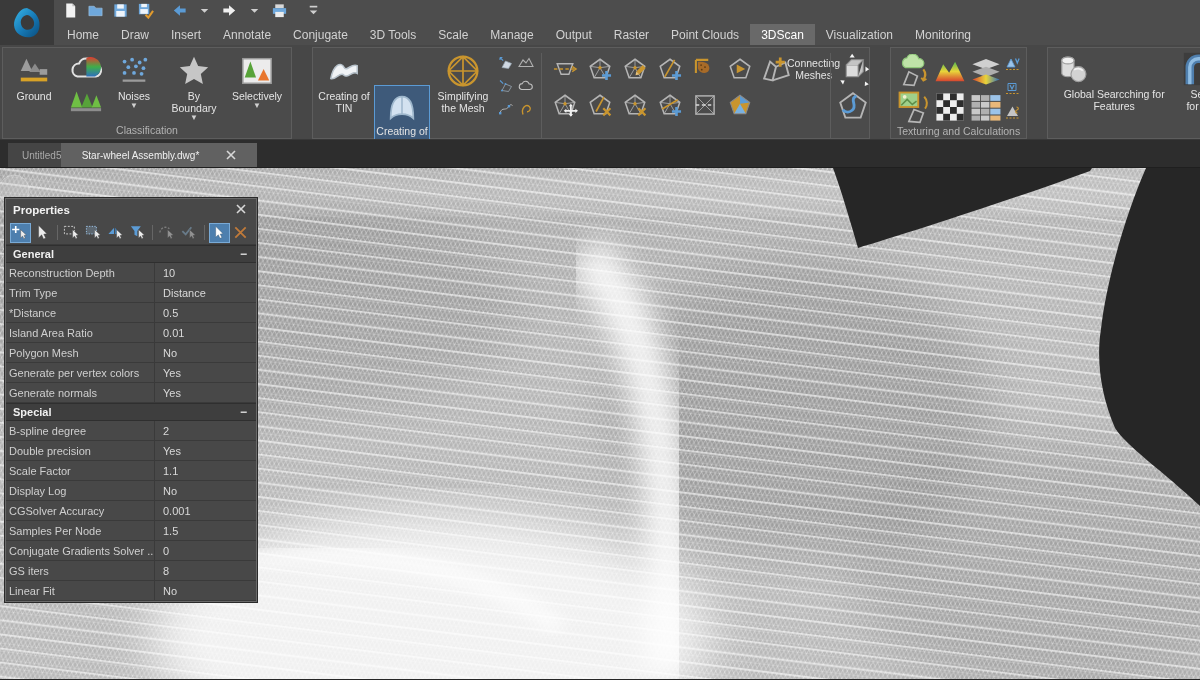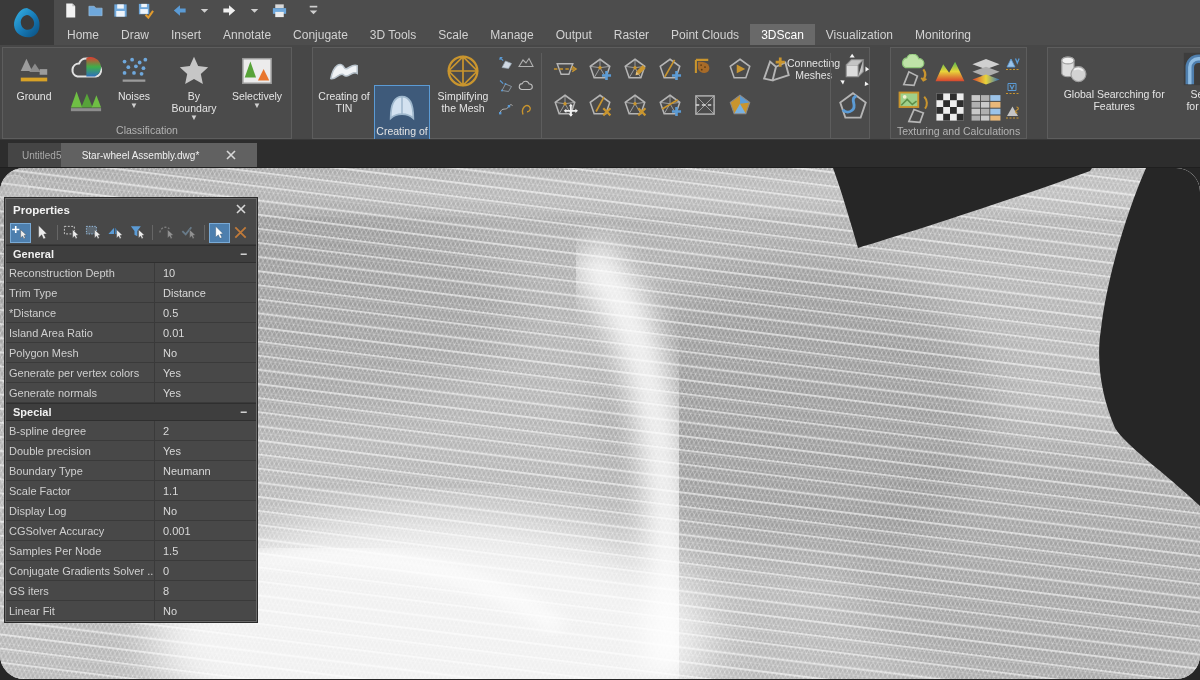--- a/index.html
+++ b/index.html
@@ -41,21 +41,21 @@
   .texgrid{display:grid;grid-template-columns:repeat(3,36px);grid-auto-rows:36px;align-items:center;justify-items:center;padding-top:1px;}
   .vstack{display:grid;grid-template-rows:repeat(3,24px);align-items:center;justify-items:center;padding-top:2px;}
   .widebtn{display:flex;flex-direction:column;align-items:flex-start;padding:2px 4px 0 4px;}
   
   .tabbar{height:28px;background:#2d2d2d;display:flex;align-items:flex-end;padding-left:8px;border-bottom:1px solid #1f1f1f;}
   .dtab{height:24px;display:flex;align-items:center;font-size:10px;padding:0 14px;background:#454545;color:#a9a9a9;white-space:nowrap;}
   .dtab.active{background:#616161;color:#f0f0f0;margin-left:-14px;position:relative;z-index:2;padding:0 16px;min-width:196px;justify-content:center;gap:26px;}
   .dclose{width:12px;height:12px;}
   .dclose svg{width:12px;height:12px;}
   
-  .viewport{position:relative;height:511px;background:#e5e5e5;overflow:hidden;border-radius:24px;}
+  .viewport{position:relative;height:511px;background:#e5e5e5;overflow:hidden;}
   .viewport > svg.scene{position:absolute;left:0;top:0;}
   
   .props{position:absolute;left:5px;top:30px;width:252px;background:#484848;border:1px solid #6a6a6a;outline:1px solid #2a2a2a;font-size:11px;color:#cfcfcf;}
   .ptitle{height:22px;display:flex;align-items:center;padding:0 7px;font-weight:bold;color:#f2f2f2;font-size:11.5px;}
   .ptitle .grow{flex:1;}
   .pclose{width:14px;height:14px;display:flex;align-items:center;justify-content:center;}
   .pclose svg{width:12px;height:12px;}
   .ptools{height:24px;display:flex;align-items:center;gap:1px;padding:0 4px;border-bottom:1px solid #3a3a3a;}
   .ptool{width:22px;height:20px;display:flex;align-items:center;justify-content:center;border:1px solid transparent;}
   .ptool svg{width:17px;height:17px;}
@@ -778,24 +778,20 @@
         </div>
         <div class="prow">
           <div class="plab">B-spline degree</div>
           <div class="pval">2</div>
         </div>
         <div class="prow">
           <div class="plab">Double precision</div>
           <div class="pval">Yes</div>
         </div>
         <div class="prow">
-          <div class="plab">Boundary Type</div>
-          <div class="pval">Neumann</div>
-        </div>
-        <div class="prow">
           <div class="plab">Scale Factor</div>
           <div class="pval">1.1</div>
         </div>
         <div class="prow">
           <div class="plab">Display Log</div>
           <div class="pval">No</div>
         </div>
         <div class="prow">
           <div class="plab">CGSolver Accuracy</div>
           <div class="pval">0.001</div>

